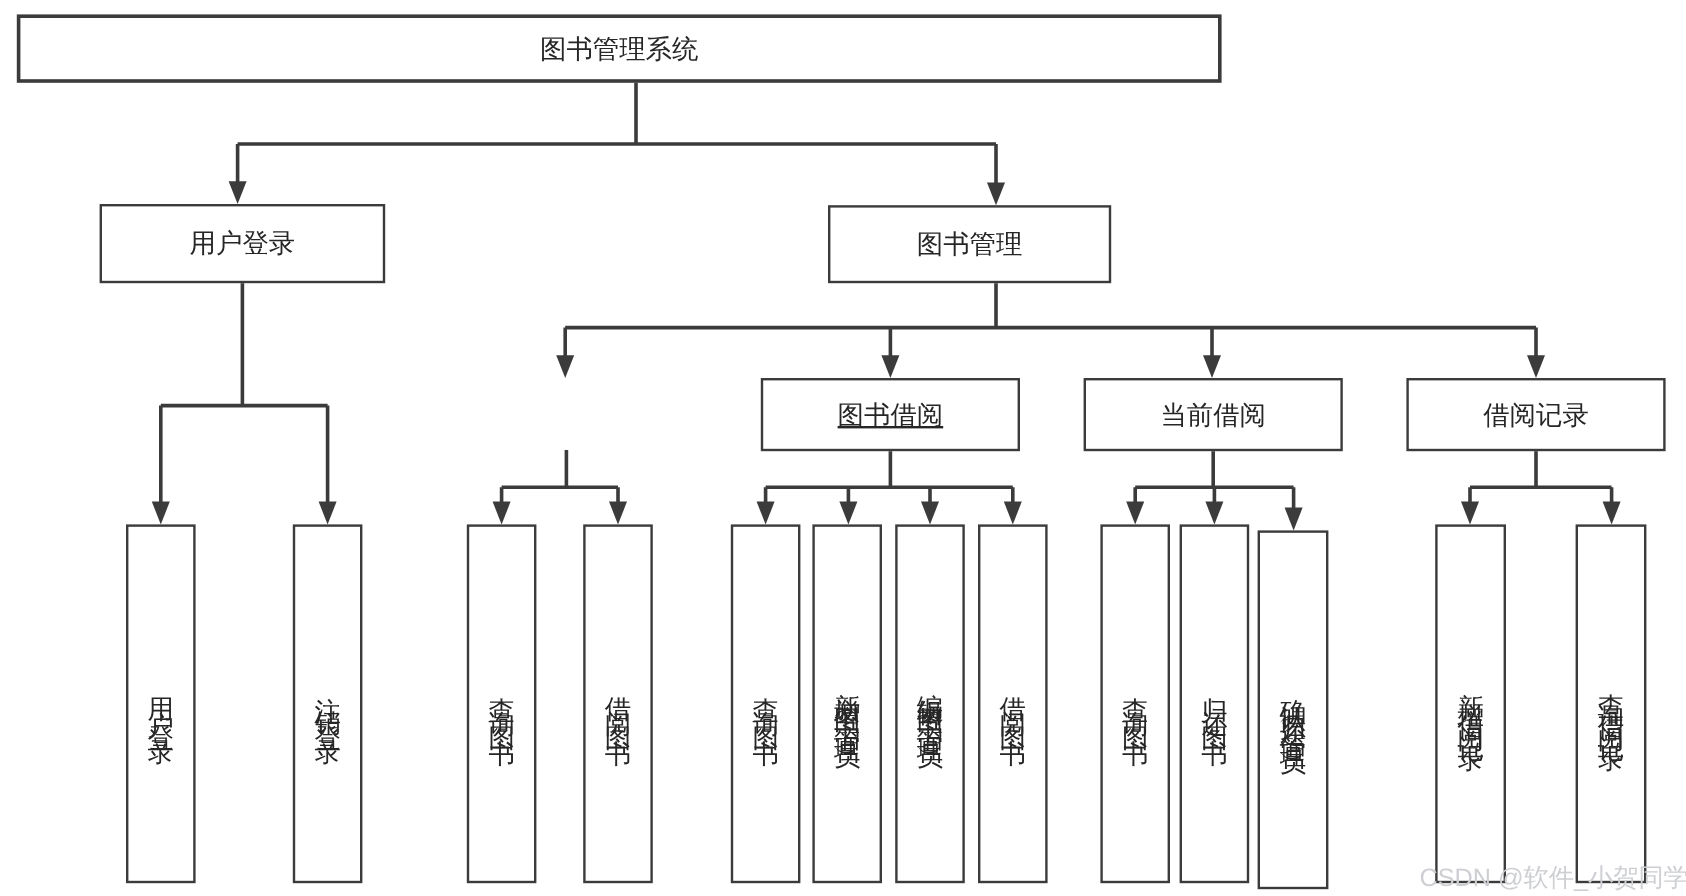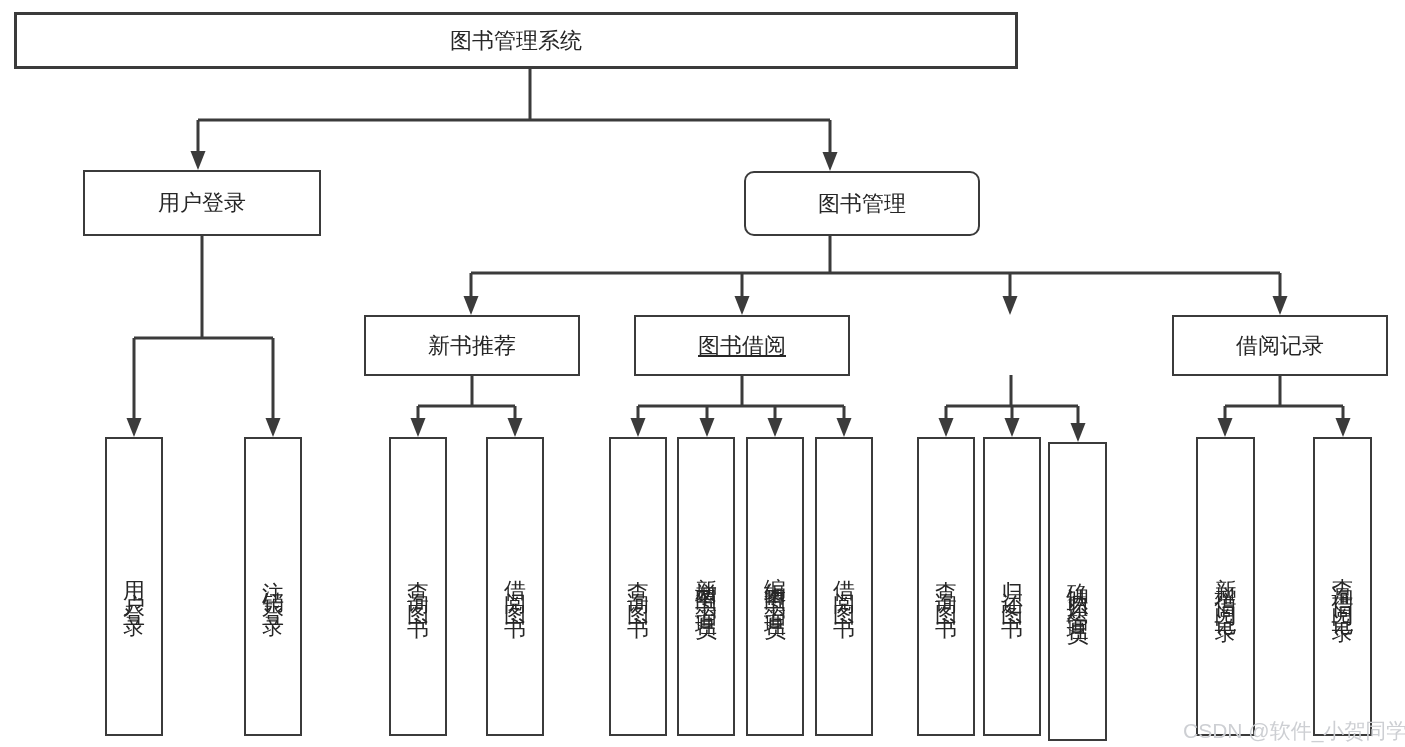--- a/index.html
+++ b/index.html
@@ -94,29 +94,29 @@
     </g>
   </svg>
 
   <div class="box root-box" style="left:14px; top:12px; width:1004px; height:57px;">
     <span class="hlabel">图书管理系统</span>
   </div>
 
   <div class="box" style="left:83px; top:170px; width:238px; height:66px;">
     <span class="hlabel">用户登录</span>
   </div>
-  <div class="box" style="left:744px; top:171px; width:236px; height:65px;border-radius:10px;">
+  <div class="box" style="left:690px; top:171px; width:236px; height:65px;">
     <span class="hlabel">图书管理</span>
   </div>
 
-  <div class="box" style="left:364px; top:315px; width:216px; height:61px;">
-    <span class="hlabel">新书推荐</span>
-  </div>
   <div class="box" style="left:634px; top:315px; width:216px; height:61px;text-decoration:underline;">
     <span class="hlabel">图书借阅</span>
+  </div>
+  <div class="box" style="left:903px; top:315px; width:216px; height:61px;">
+    <span class="hlabel">当前借阅</span>
   </div>
   <div class="box" style="left:1172px; top:315px; width:216px; height:61px;">
     <span class="hlabel">借阅记录</span>
   </div>
 
   <div class="box" style="left:105px; top:437px; width:58px; height:299px;">
     <span class="vlabel sp12">用户登录</span>
   </div>
   <div class="box" style="left:244px; top:437px; width:58px; height:299px;">
     <span class="vlabel sp12">注销登录</span>

